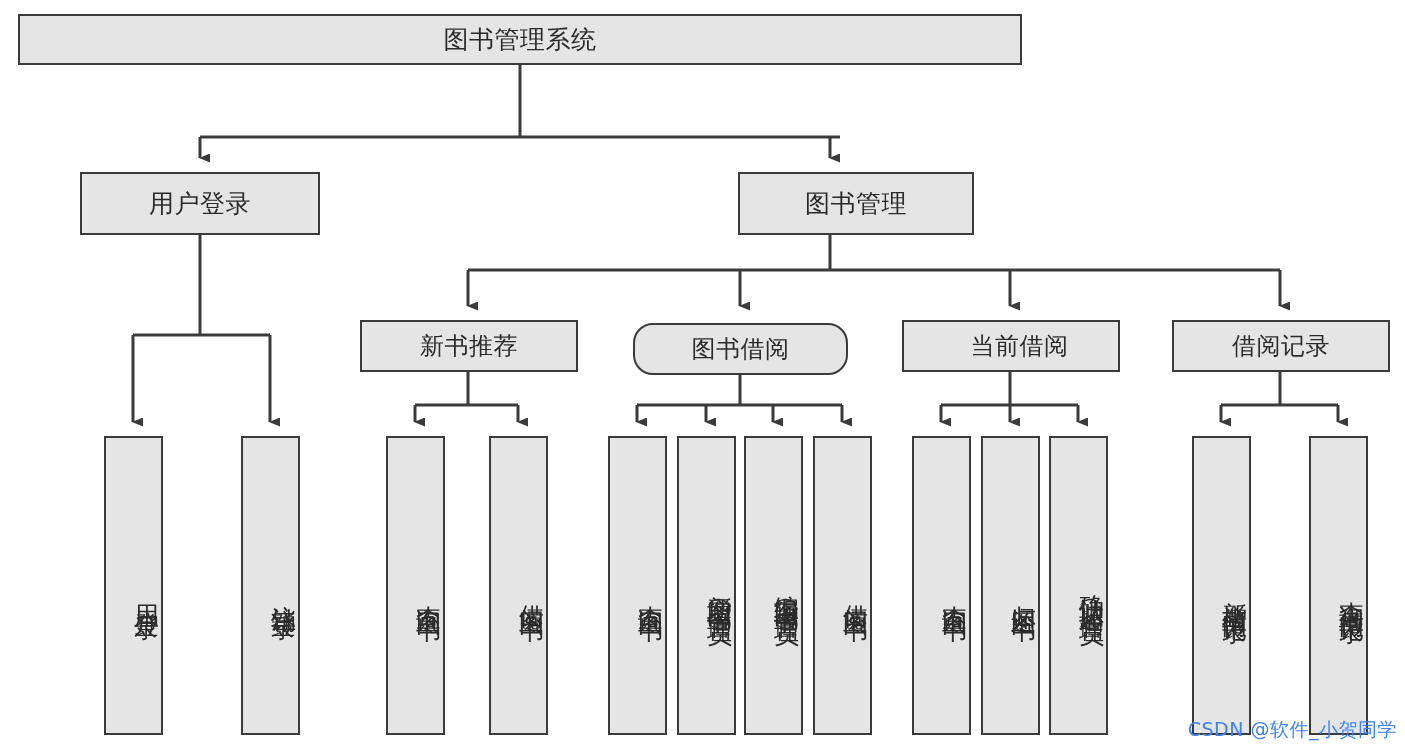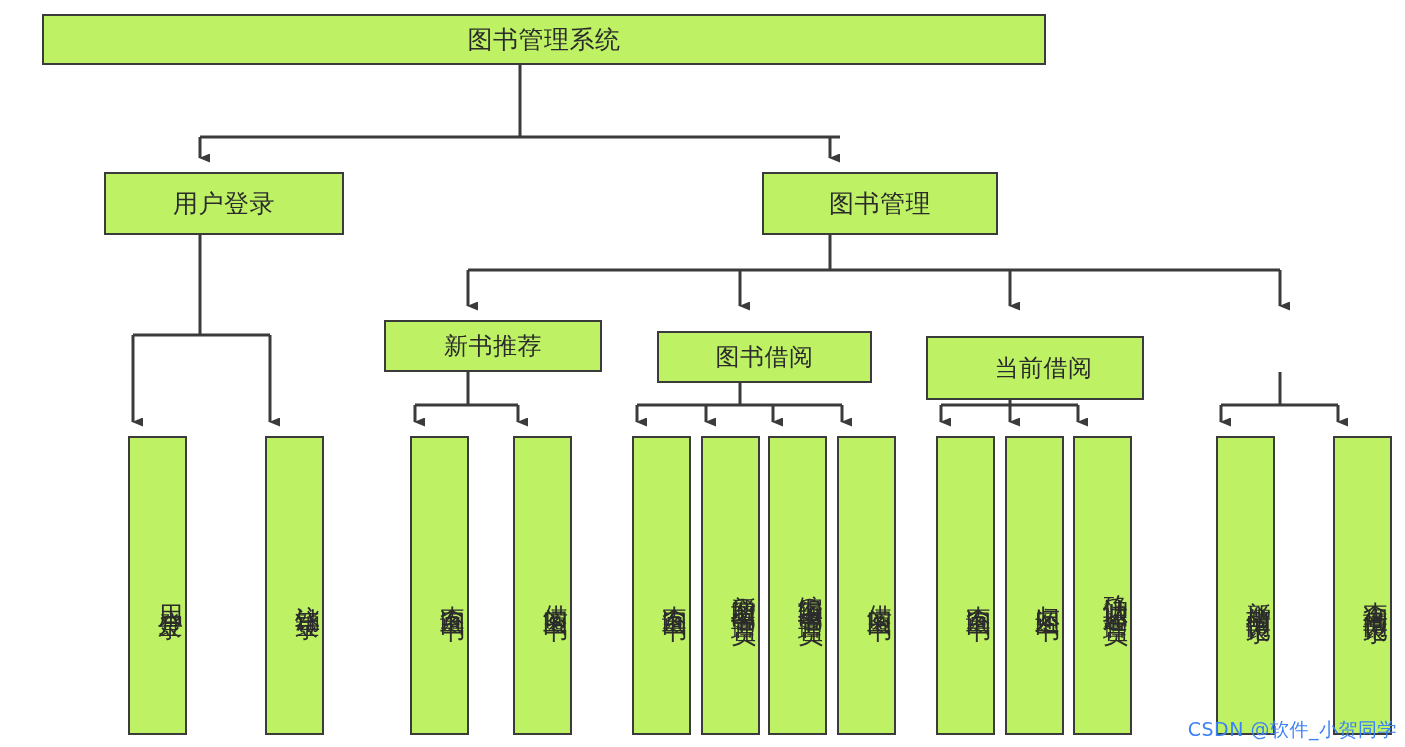--- a/index.html
+++ b/index.html
@@ -23,28 +23,27 @@
     left: 0;
     top: 0;
     width: 1405px;
     height: 747px;
     pointer-events: none;
   }
   .node {
     position: absolute;
     box-sizing: border-box;
     border: 2.5px solid #3b3b3b;
-    background: #bef264;
+    background: #e5e5e5;
     display: flex;
     align-items: center;
     justify-content: center;
     color: #2b2b2b;
     line-height: 1.18;
     letter-spacing: 0.5px;
-    margin-left: 24px;
   }
   .node.root {
     font-size: 25px;
   }
   .node.level1 {
     font-size: 25px;
   }
   .node.level2 {
     font-size: 24px;
   }
@@ -138,25 +137,28 @@
   <div class="node level1" style="left:80px; top:172px; width:240px; height:63px;">
     <span class="node-label">用户登录</span>
   </div>
   <div class="node level1" style="left:738px; top:172px; width:236px; height:63px;">
     <span class="node-label">图书管理</span>
   </div>
 
   <div class="node level2" style="left:360px; top:320px; width:218px; height:52px;">
     <span class="node-label">新书推荐</span>
   </div>
-  <div class="node level2" style="left:633px; top:331px; width:215px; height:52px;">
+  <div class="node level2" style="left:633px; top:323px; width:215px; height:52px;border-radius:20px;">
     <span class="node-label">图书借阅</span>
   </div>
-  <div class="node level2" style="left:902px; top:336px; width:218px; height:64px;padding-left:17px;">
+  <div class="node level2" style="left:902px; top:320px; width:218px; height:52px;padding-left:17px;">
     <span class="node-label">当前借阅</span>
+  </div>
+  <div class="node level2" style="left:1172px; top:320px; width:218px; height:52px;">
+    <span class="node-label">借阅记录</span>
   </div>
 
   <div class="node leaf" style="left:104px; top:436px; width:59px; height:299px;">
     <span class="node-label">用户登录</span>
   </div>
   <div class="node leaf" style="left:241px; top:436px; width:59px; height:299px;">
     <span class="node-label">注销登录</span>
   </div>
 
   <div class="node leaf" style="left:386px; top:436px; width:59px; height:299px;">

